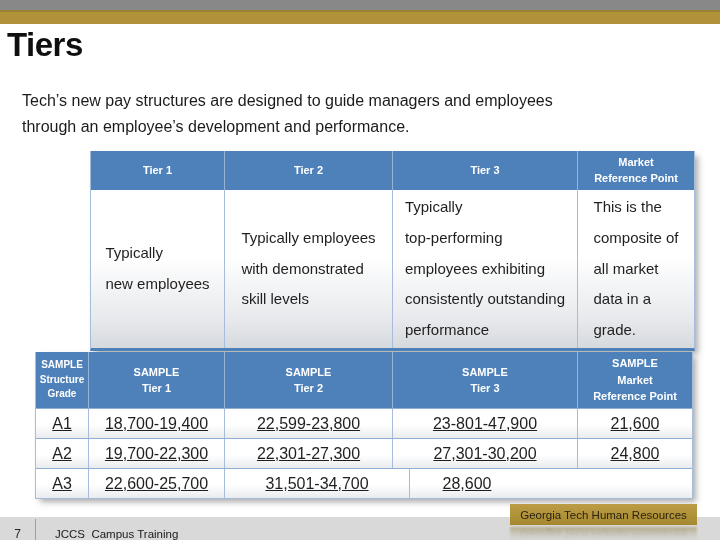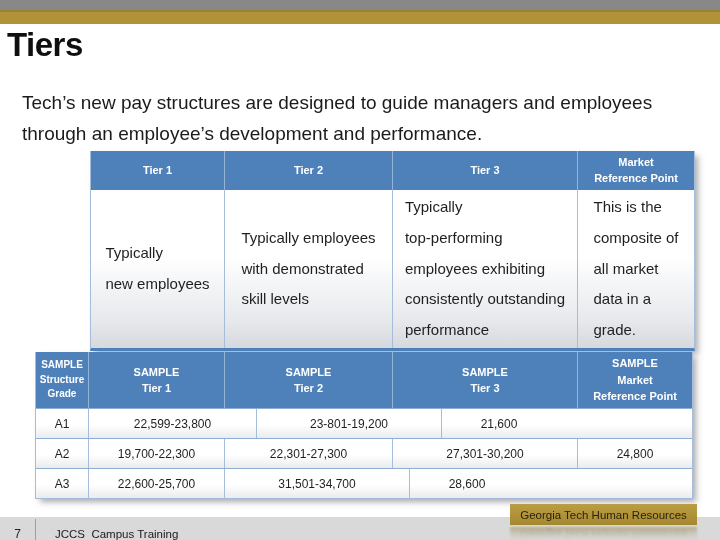--- a/index.html
+++ b/index.html
@@ -20,21 +20,21 @@
     position:absolute;left:0;top:0;width:720px;height:14px;
     background:linear-gradient(180deg,#9c8130 0 2px,var(--accent-gold,#B09238) 2px);
   }
   .title{
     position:absolute;left:7px;top:16px;
     font-size:33px;font-weight:bold;color:#0f0f0f;line-height:1.15;
     letter-spacing:-0.5px;
   }
   .intro{
     position:absolute;left:22px;top:78px;width:660px;
-    font-size:19px;line-height:1.63;color:#1b1b1b;white-space:pre-line;
+    font-size:16px;line-height:1.63;color:#1b1b1b;white-space:pre-line;
   }
   .pre{white-space:pre-line;}
 
   
   .table1{
     position:absolute;left:90px;top:141px;width:605px;
     border-left:1px solid var(--cell-border);
     border-right:1px solid var(--cell-border);
     border-bottom:3px solid var(--accent-blue,#4E80BA);
     box-shadow:4px 4px 6px -1px rgba(90,90,90,.5);
@@ -68,21 +68,21 @@
     color:#ffffff;font-weight:bold;font-size:11px;line-height:1.5;
   }
   .t2-header .cell.t2g{font-size:10px;line-height:1.45;}
   .t2-header .cell + .cell{border-left:1px solid rgba(255,255,255,.4);}
   .t2-row{
     display:flex;height:30px;border-top:1px solid var(--row-border);
     background:linear-gradient(180deg,#ffffff 0%,#ffffff 55%,#e9ebee 100%);
   }
   .t2-row .cell{
     display:flex;align-items:center;justify-content:center;text-align:center;
-    font-size:12px;color:#1f1f1f;
+    font-size:16px;color:#1f1f1f;text-decoration:underline;
   }
   .t2-row .cell + .cell{border-left:1px solid var(--cell-border);}
   .t2g{width:52px;} .t2c1{width:136px;} .t2c2{width:168px;} .t2c3{width:185px;} .t2c4{width:115px;}
 
   
   .footer-bar{
     position:absolute;left:0;top:507px;width:720px;height:33px;
     background:var(--footer-gray,#D9D9D9);z-index:1;
   }
   .page-num{
@@ -171,22 +171,23 @@
       <div class="cell t2c2 pre">SAMPLE
 Tier 2</div>
       <div class="cell t2c3 pre">SAMPLE
 Tier 3</div>
       <div class="cell t2c4 pre">SAMPLE
 Market
 Reference Point</div>
     </div>
     <div class="t2-row">
       <div class="cell t2g">A1</div>
+      <div class="cell t2c1">18,700-19,400</div>
       <div class="cell t2c2">22,599-23,800</div>
-      <div class="cell t2c3">23-801-19,200</div>
+      <div class="cell t2c3">23-801-47,900</div>
       <div class="cell t2c4">21,600</div>
     </div>
     <div class="t2-row">
       <div class="cell t2g">A2</div>
       <div class="cell t2c1">19,700-22,300</div>
       <div class="cell t2c2">22,301-27,300</div>
       <div class="cell t2c3">27,301-30,200</div>
       <div class="cell t2c4">24,800</div>
     </div>
     <div class="t2-row">

